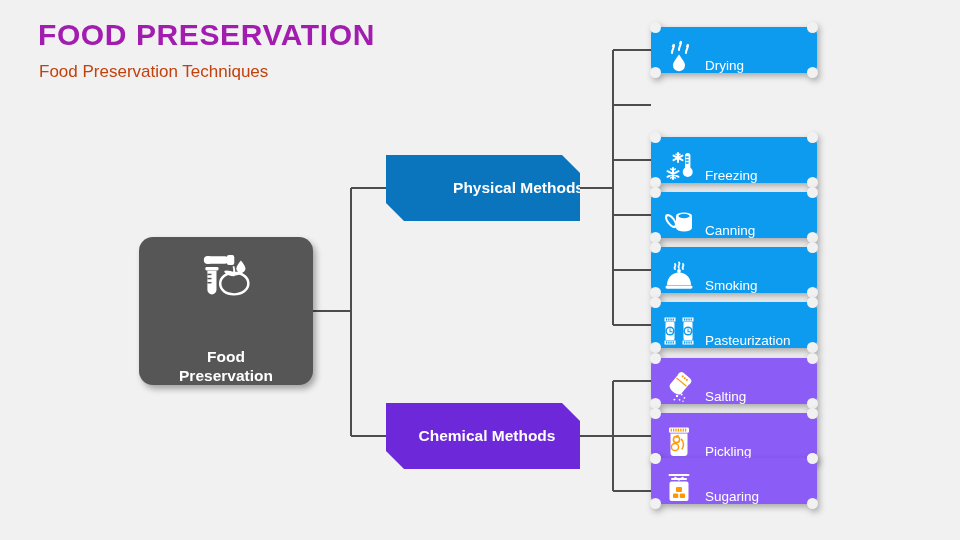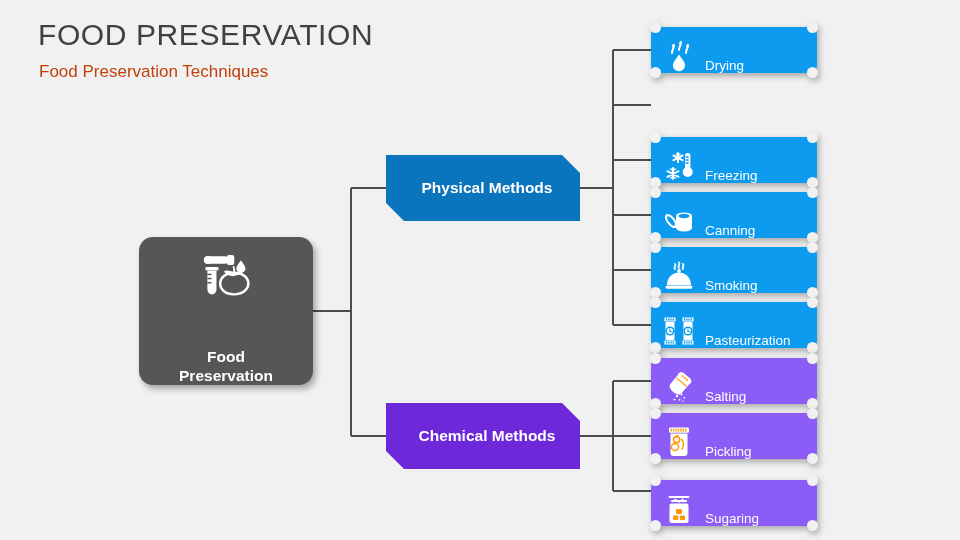--- a/index.html
+++ b/index.html
@@ -8,22 +8,22 @@
     background:#f1f1f1;
     font-family:"Liberation Sans", sans-serif;
     overflow:hidden;
     position:relative;
   }
   #slide{position:absolute;left:0;top:0;width:960px;height:540px;}
 
   
   .title{
     position:absolute;left:38px;top:18px;
-    font-size:30px;font-weight:normal;letter-spacing:0.6px;
-    color:#404040;
+    font-size:30px;font-weight:bold;letter-spacing:0.6px;
+    color:#a21caf;
   }
   .subtitle{
     position:absolute;left:39px;top:62px;
     font-size:17px;color:#c2410c;font-weight:normal;
   }
 
   
   svg.conn{position:absolute;left:0;top:0;width:960px;height:540px;pointer-events:none;}
 
   
@@ -41,21 +41,21 @@
 
   
   .branch{
     position:absolute;width:194px;height:66px;
     display:flex;align-items:center;justify-content:center;
     color:#fff;font-size:15.5px;font-weight:bold;
     clip-path:polygon(0 0, 176px 0, 100% 18px, 100% 100%, 18px 100%, 0 calc(100% - 18px));
     filter:drop-shadow(3px 4px 4px rgba(0,0,0,.3));
   }
   .branch span{display:block;transform:translate(4px,0);}
-  .branch-physical{left:386px;top:155px;background:#0a74bd;}
+  .branch-physical{left:386px;top:155px;background:#0a74bd;justify-content:flex-end;}
   .branch-chemical{left:386px;top:403px;background:#6d28d9;}
 
   
   .leaf{
     position:absolute;left:651px;width:166px;height:46px;
     display:flex;align-items:flex-end;
     filter:drop-shadow(2px 3px 3px rgba(0,0,0,.3));
     border-radius:7px;
   }
   .leaf::before{
@@ -323,21 +323,21 @@
           <circle cx="14.5" cy="14.5" r="3.1"></circle>
           <circle cx="13" cy="22" r="3.6"></circle>
           <path d="M19 14 c3 1.8 3.4 7.5 .6 10.6"></path>
           <path d="M14 12.6 c.6 -1.4 1.6 -2 2.6 -2"></path>
         </g>
       </g>
     </svg>
     <div class="leaf-label">Pickling</div>
   </div>
 
-  <div class="leaf leaf-orange" style="top:480px">
+  <div class="leaf leaf-orange" style="top:458px">
     <i class="notch-tr"></i>
       <i class="notch-bl"></i>
     <svg class="leaf-icon" viewBox="0 0 34 34">
       <g fill="#ffffff">
         <g stroke="#ffffff" stroke-width="2" stroke-linecap="round">
           <path d="M7.5 5 h19"></path>
             <path d="M10 9 h14"></path>
         </g>
         <path d="M12.5 7.2 l4.5 2.6 l4.5 -2.6" fill="none" stroke="#ffffff" stroke-width="1.6"></path>
         <rect x="7.5" y="11.5" width="19" height="19.5" rx="2"></rect>

